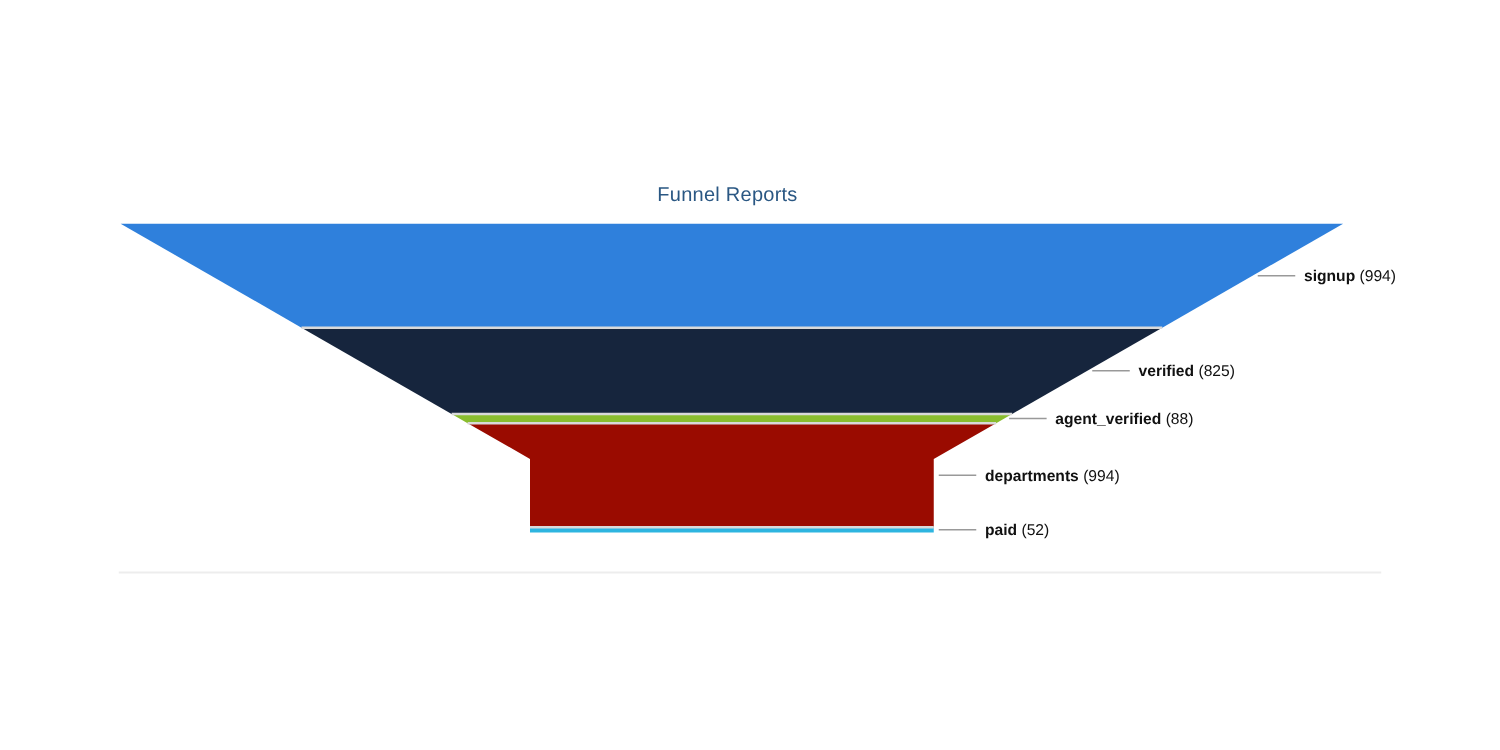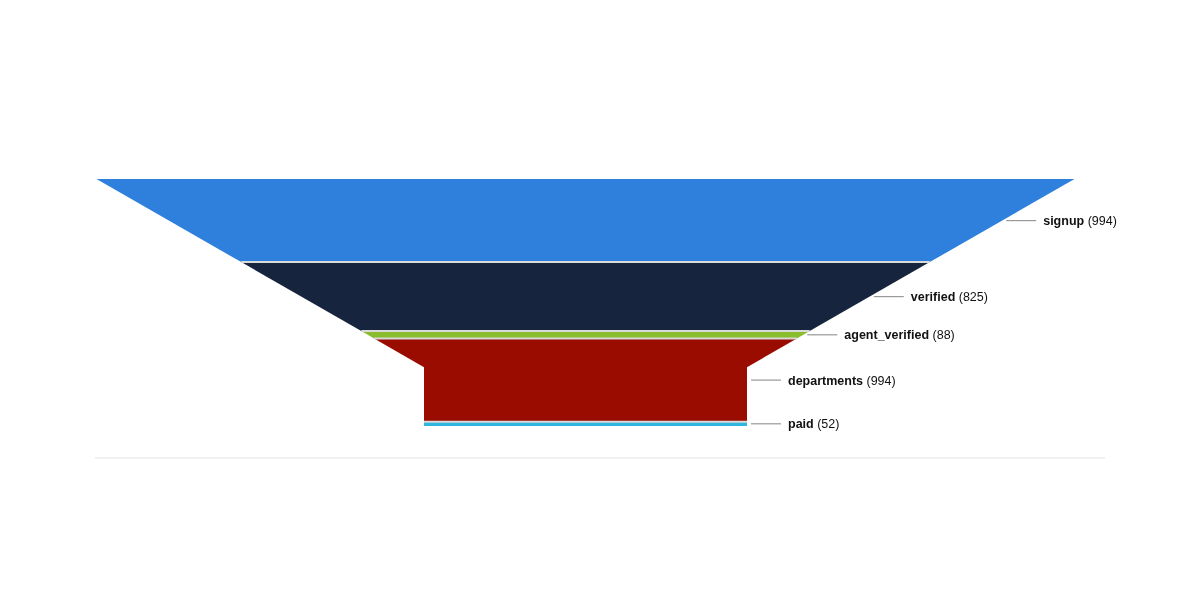--- a/index.html
+++ b/index.html
@@ -35,20 +35,21 @@
     font-weight: 700;
   }
   svg .stage-count {
     font-weight: 400;
   }
 </style>
 </head>
 <body>
 
 <div class="chart-wrap">
+  <div class="chart-title" style="color: rgb(42, 87, 131);">Funnel Reports</div>
   <svg class="funnel" width="1200" height="600" viewBox="0 0 1200 600" id="funnel-svg">
       <polygon points="96.5,179.0 1074.5,179.0 929.8,262.1 241.2,262.1" fill="#2F80DC"></polygon>
       <polygon points="241.2,262.1 929.8,262.1 809.7,331.1 361.3,331.1" fill="#16253D"></polygon>
       <polygon points="361.3,331.1 809.7,331.1 796.9,338.5 374.1,338.5" fill="#89BD2E"></polygon>
       <polygon points="374.1,338.5 796.9,338.5 747.0,367.2 747.0,421.7 424.0,421.7 424.0,367.2" fill="#9A0B00"></polygon>
       <polygon points="424.0,421.7 747.0,421.7 747.0,426.0 424.0,426.0" fill="#2EB5E0"></polygon>
       <line x1="241.2" y1="262.1" x2="929.8" y2="262.1" stroke="#d9d9d9" stroke-width="2"></line>
       <line x1="361.3" y1="331.1" x2="809.7" y2="331.1" stroke="#d9d9d9" stroke-width="2"></line>
       <line x1="374.1" y1="338.5" x2="796.9" y2="338.5" stroke="#d9d9d9" stroke-width="2"></line>
       <line x1="424.0" y1="421.7" x2="747.0" y2="421.7" stroke="#d9d9d9" stroke-width="2"></line>

